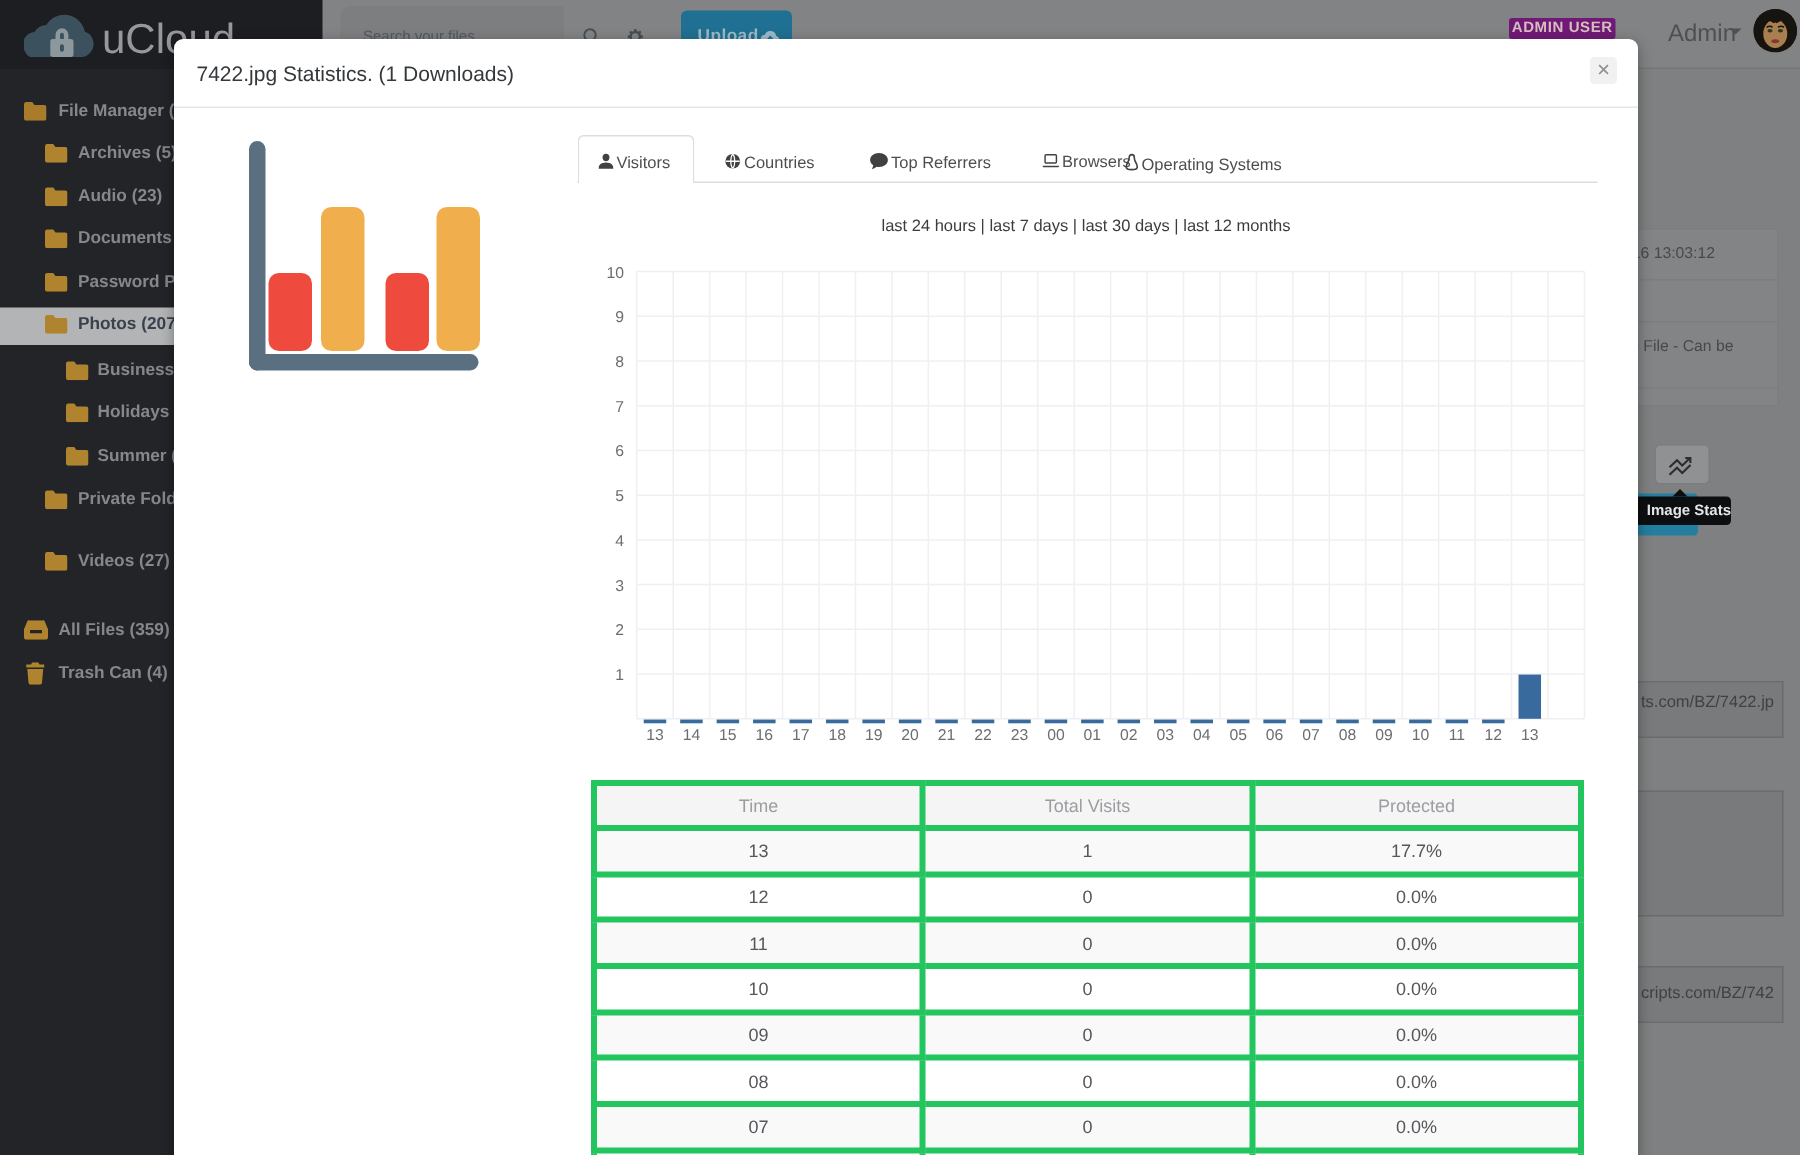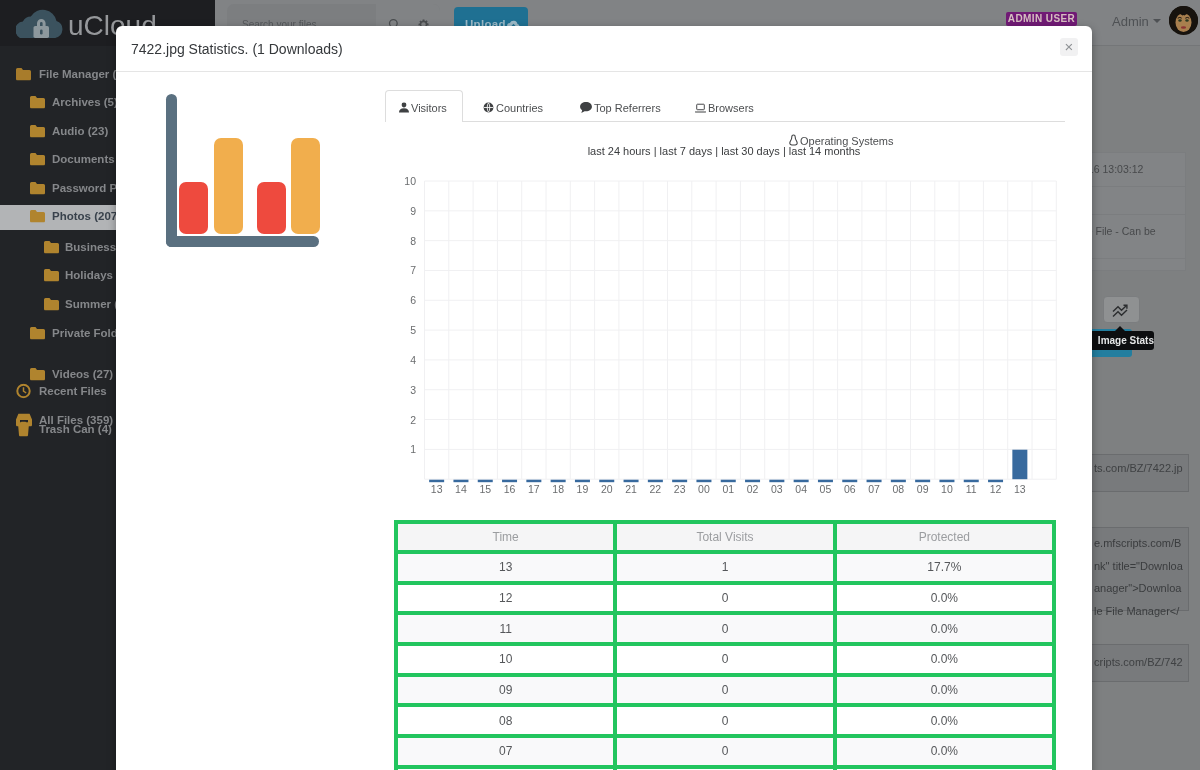--- a/index.html
+++ b/index.html
@@ -14,21 +14,21 @@
   .srow { position:absolute; left:0; width:215px; height:25px; }
   .srow .txt { position:absolute; top:50%; transform:translateY(-50%); font-size:11.5px; font-weight:700; color:#85878a; white-space:nowrap; }
   .srow svg { position:absolute; top:50%; transform:translateY(-50%); }
   .active-row { position:absolute; left:0; width:215px; background:#b2b4b6; }
   
   #search { position:absolute; left:227px; top:4px; width:213px; height:37px; background:#7c7e80; border-radius:7px; }
   #search .seg { position:absolute; right:0; top:0; width:64px; height:37px; background:#818385; border-radius:0 7px 7px 0; }
   #search .ph { position:absolute; left:15px; top:15px; font-size:10px; color:#54575a; }
   #upload { position:absolute; left:454px; top:7px; width:74px; height:33px; background:#1f7092; border-radius:4px; color:#9cb9c6; font-size:11.5px; font-weight:700; letter-spacing:.3px; text-align:left; padding:11px 0 0 11px; }
   #adminuser { position:absolute; left:1006px; top:12px; width:71px; height:13.5px; background:#701a75; border-radius:2px; color:#d5bec0; font-size:10px; font-weight:700; text-align:center; line-height:13px; letter-spacing:.4px; }
-  #adminname { position:absolute; left:1112px; top:14px; font-size:13px; color:#4e5154; }
+  #adminname { position:absolute; left:1112px; top:14px; font-size:16px; color:#4e5154; }
   #caret { position:absolute; left:1153px; top:19px; width:0; height:0; border-left:4.5px solid transparent; border-right:4.5px solid transparent; border-top:4.5px solid #4e5154; }
   
   .gbox { position:absolute; background:#828486; border:1px solid #7b7d7f; }
   .gtext { position:absolute; font-size:10.5px; color:#47494b; white-space:nowrap; }
   #tooltip { position:absolute; left:1086px; top:331px; width:68px; height:19px; background:#0d0e10; border-radius:3px; color:#e4e6e7; font-size:10px; font-weight:700; text-align:right; line-height:19px; }
   #tooltip .arr { position:absolute; left:29px; top:-5px; width:0; height:0; border-left:5px solid transparent; border-right:5px solid transparent; border-bottom:5px solid #0d0e10; }
   
   #modal { position:absolute; left:116px; top:26px; width:976px; height:780px; overflow:hidden; background:#fff; border-radius:6px; box-shadow:0 3px 9px rgba(0,0,0,.35); }
   #mtitle { position:absolute; left:15px; top:15px; font-size:14px; color:#35383b; }
   #mclose { position:absolute; left:944px; top:12px; width:18px; height:18px; background:#f1f1f2; border-radius:3px; color:#8e9194; font-size:15px; line-height:17px; text-align:center; }
@@ -161,34 +161,27 @@
         <path fill="#b0842e" d="M0 2a1.5 1.5 0 0 1 1.5-1.5h4L7 2.5h6.5A1.5 1.5 0 0 1 15 4v7.5A1.5 1.5 0 0 1 13.5 13H1.5A1.5 1.5 0 0 1 0 11.5z"></path>
       </svg>
       <span class="txt" style="left:52px">Private Folder</span>
     </div>
   <div class="srow" style="top:361px;">
       <svg style="left:30px" width="15" height="13" viewBox="0 0 15 13">
         <path fill="#b0842e" d="M0 2a1.5 1.5 0 0 1 1.5-1.5h4L7 2.5h6.5A1.5 1.5 0 0 1 15 4v7.5A1.5 1.5 0 0 1 13.5 13H1.5A1.5 1.5 0 0 1 0 11.5z"></path>
       </svg>
       <span class="txt" style="left:52px">Videos (27)</span>
     </div>
-  <div class="srow" style="top:378px;">
-      <svg style="left:16px" width="15" height="15" viewBox="0 0 15 15">
-        <circle cx="7.5" cy="7.5" r="6.2" fill="none" stroke="#b0842e" stroke-width="2"></circle>
-        <path d="M7.5 3.8v3.9l2.7 1.8" stroke="#b0842e" stroke-width="1.5" fill="none"></path>
-      </svg>
-      <span class="txt" style="left:39px">Recent Files</span>
-    </div>
   <div class="srow" style="top:407px;">
       <svg style="left:16px" width="16" height="13" viewBox="0 0 16 13">
         <path fill="#b0842e" fill-rule="evenodd" d="M2.5 0h11L16 6v5.5A1.5 1.5 0 0 1 14.5 13H1.5A1.5 1.5 0 0 1 0 11.5V6zM4 6.5h8v2.2H4z"></path>
       </svg>
       <span class="txt" style="left:39px">All Files (359)</span>
     </div>
-  <div class="srow" style="top:416px;padding-left:12px;">
+  <div class="srow" style="top:436px;padding-left:12px;">
       <svg style="left:17px" width="13" height="15" viewBox="0 0 13 15">
         <path fill="#b0842e" d="M4.5 0h4l.8 1.5h3.2v2H.5v-2h3.2zM1.2 4.5h10.6l-.8 9.2a1.4 1.4 0 0 1-1.4 1.3H3.4A1.4 1.4 0 0 1 2 13.7z"></path>
       </svg>
       <span class="txt" style="left:39px">Trash Can (4)</span>
     </div>
 
   <div class="gbox" style="left:1040px;top:152px;width:146px;height:119px;"></div>
   <div class="abs" style="left:1040px;top:186px;width:146px;border-top:1px solid #7b7d7f;"></div>
   <div class="abs" style="left:1040px;top:214px;width:146px;border-top:1px solid #7b7d7f;"></div>
   <div class="abs" style="left:1040px;top:258px;width:146px;border-top:1px solid #7b7d7f;"></div>
@@ -199,21 +192,20 @@
         <path d="M1 7.5 6 2.8l3.5 3.5L14.5 1.5" fill="none" stroke="#2b2d2f" stroke-width="1.4"></path>
         <path d="M1 12.5 6 7.8l3.5 3.5L15 6" fill="none" stroke="#2b2d2f" stroke-width="1.4"></path>
         <path d="M11.5 1.3h3.4v3.4" fill="none" stroke="#2b2d2f" stroke-width="1.4"></path>
       </svg>
   </div>
   <div class="abs" style="left:1060px;top:329px;width:72px;height:28px;background:#237e9f;border-radius:3px;"></div>
   <div id="tooltip"><span class="arr"></span>Image Stats</div>
   <div class="gbox" style="left:1040px;top:454px;width:149px;height:38px;background:#787a7c;border-color:#6a6c6e;"></div>
   <div class="gtext" style="left:1094px;top:462px;color:#3f4143;font-size:11px;">ts.com/BZ/7422.jp</div>
   <div class="gbox" style="left:1040px;top:527px;width:149px;height:84px;background:#787a7c;border-color:#6a6c6e;"></div>
-  <div class="gtext" style="left:1094px;top:532px;color:#3a3c3e;font-size:11px;line-height:22.5px;">e.mfscripts.com/B<br>nk" title="Downloa<br>anager"&gt;Downloa<br>le File Manager&lt;/</div>
   <div class="gbox" style="left:1040px;top:644px;width:149px;height:38px;background:#787a7c;border-color:#6a6c6e;"></div>
   <div class="gtext" style="left:1094px;top:656px;color:#3f4143;font-size:11px;">cripts.com/BZ/742</div>
 </div>
 
 <div id="modal">
   <div id="mtitle">7422.jpg Statistics. (1 Downloads)</div>
   <div id="mclose">×</div>
   <div id="mhr"></div>
 
   <svg class="abs" style="left:48px;top:66px" width="158" height="158" viewBox="0 0 158 158">
@@ -236,24 +228,24 @@
         <circle cx="6.5" cy="6.5" r="5.8" fill="#3f4143"></circle>
         <path d="M1 6.5h11M6.5 1c-2 1.7-2 9.3 0 11M6.5 1c2 1.7 2 9.3 0 11" stroke="#fff" stroke-width="1" fill="none"></path>
       </svg>Countries</div>
   <div class="tab" style="left:464px;"><svg width="12" height="11" viewBox="0 0 14 13">
         <path fill="#3f4143" d="M7 0C3.1 0 0 2.5 0 5.5c0 1.7 1 3.2 2.5 4.2L1.5 13l3.8-2.2c.6.1 1.1.2 1.7.2 3.9 0 7-2.5 7-5.5S10.9 0 7 0z"></path>
       </svg>Top Referrers</div>
   <div class="tab" style="left:579px;"><svg width="11" height="10" viewBox="0 0 16 13">
         <rect x="2.5" y="1" width="11" height="8" rx="1" fill="none" stroke="#3f4143" stroke-width="1.4"></rect>
         <path d="M0 11.5h16v.7a1 1 0 0 1-1 .8H1a1 1 0 0 1-1-.8z" fill="#3f4143"></path>
       </svg>Browsers</div>
-  <div class="tab" style="left:673px;margin-top:32px;"><svg width="9" height="12" viewBox="0 0 11 14">
+  <div class="tab" style="left:634px;"><svg width="9" height="12" viewBox="0 0 11 14">
         <path d="M5.5 1C4 1 3.4 2 3.4 3.4c0 .8-.2 2-.7 3C1.6 8.3 1 10 1 11c0 1.7 2 2.2 4.5 2.2S10 12.7 10 11c0-1-.6-2.7-1.7-4.6-.5-1-.7-2.2-.7-3C7.6 2 7 1 5.5 1z" fill="none" stroke="#3f4143" stroke-width="1.3"></path>
       </svg>Operating Systems</div>
-  <div id="links">last 24 hours | last 7 days | last 30 days | last 14 months</div>
+  <div id="links">last 24 hours | last 7 days | last 30 days | last 12 months</div>
 
   <svg class="abs" style="left:278px;top:145px" width="675" height="340" viewBox="0 0 675 340">
       <line x1="30.5" y1="10" x2="30.5" y2="308.2" stroke="#f0f0f2" stroke-width="1"></line>
       <line x1="54.8" y1="10" x2="54.8" y2="308.2" stroke="#f0f0f2" stroke-width="1"></line>
       <line x1="79.1" y1="10" x2="79.1" y2="308.2" stroke="#f0f0f2" stroke-width="1"></line>
       <line x1="103.4" y1="10" x2="103.4" y2="308.2" stroke="#f0f0f2" stroke-width="1"></line>
       <line x1="127.7" y1="10" x2="127.7" y2="308.2" stroke="#f0f0f2" stroke-width="1"></line>
       <line x1="152" y1="10" x2="152" y2="308.2" stroke="#f0f0f2" stroke-width="1"></line>
       <line x1="176.3" y1="10" x2="176.3" y2="308.2" stroke="#f0f0f2" stroke-width="1"></line>
       <line x1="200.6" y1="10" x2="200.6" y2="308.2" stroke="#f0f0f2" stroke-width="1"></line>

